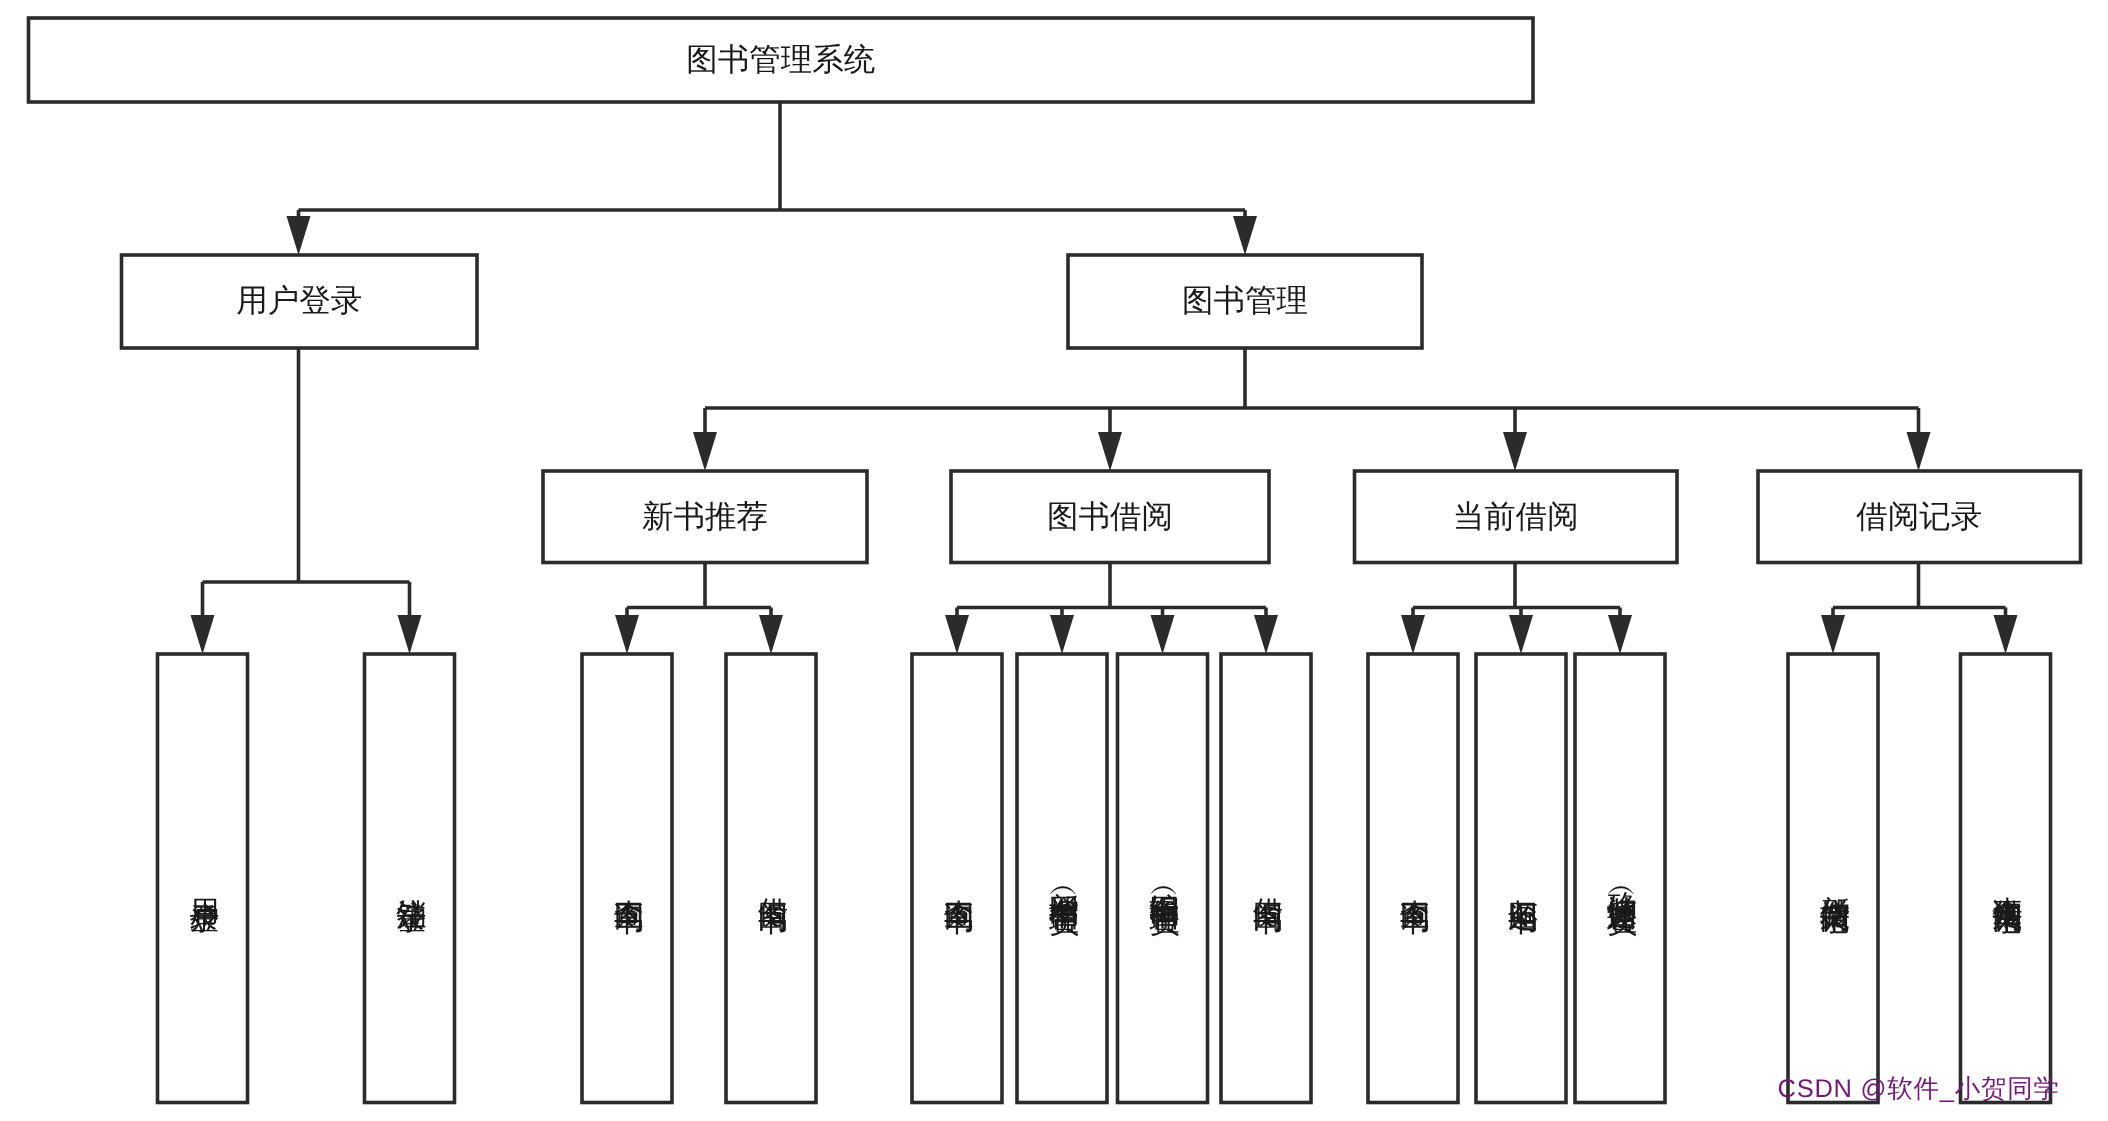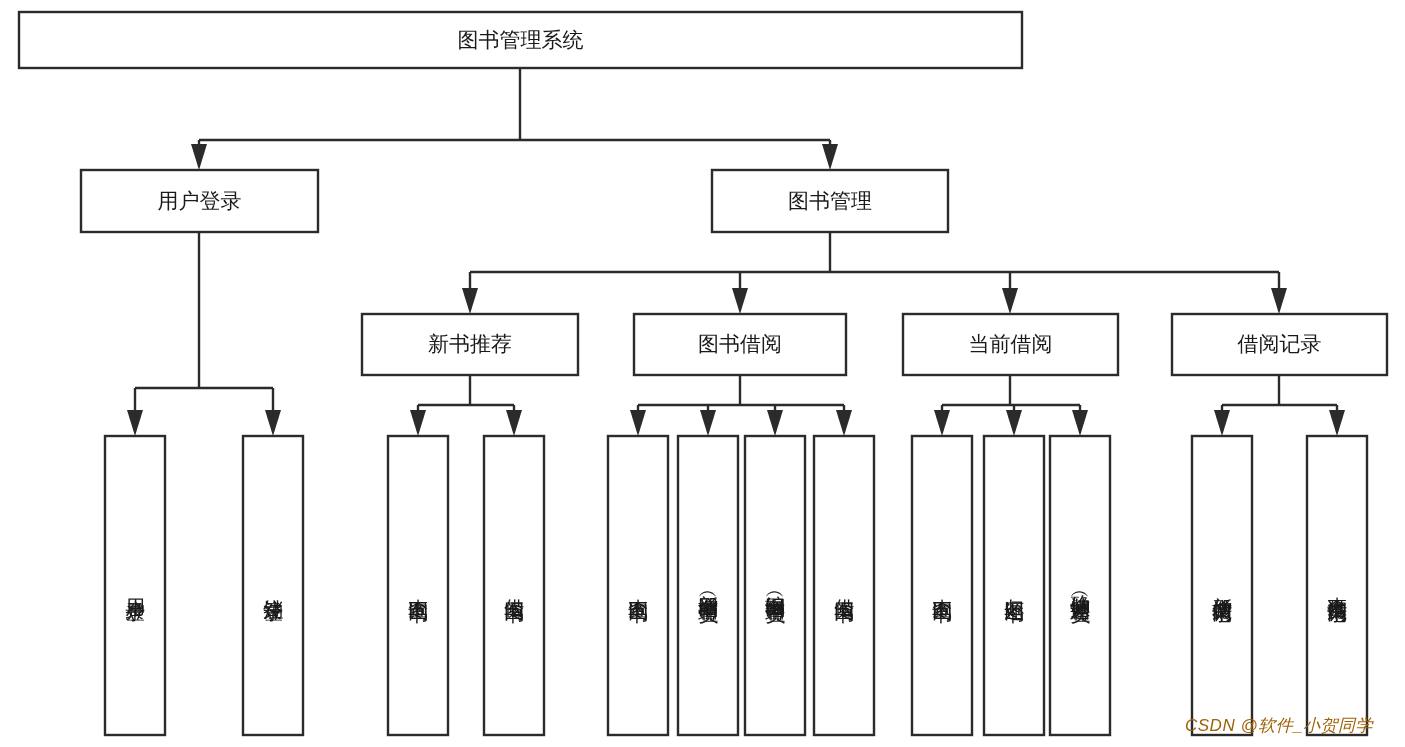--- a/index.html
+++ b/index.html
@@ -63,24 +63,23 @@
     letter-spacing: 1.5px;
     white-space: nowrap;
     pointer-events: none;
   }
   .watermark {
     position: absolute;
     left: 1185px;
     top: 714px;
     font-family: "Liberation Sans", "DejaVu Sans", sans-serif;
     font-size: 17px;
-    color: #a16207;
+    color: #701a75;
     white-space: nowrap;
     letter-spacing: 0.5px;
-    font-style: italic;
   }
 </style>
 </head>
 <body>
 
 <div id="diagram-root">
   <svg class="flow" viewBox="0 0 1405 747">
     <g id="links-layer">
         <g>
           <path d="M 520 68 L 520 140" class="link-line"></path>

